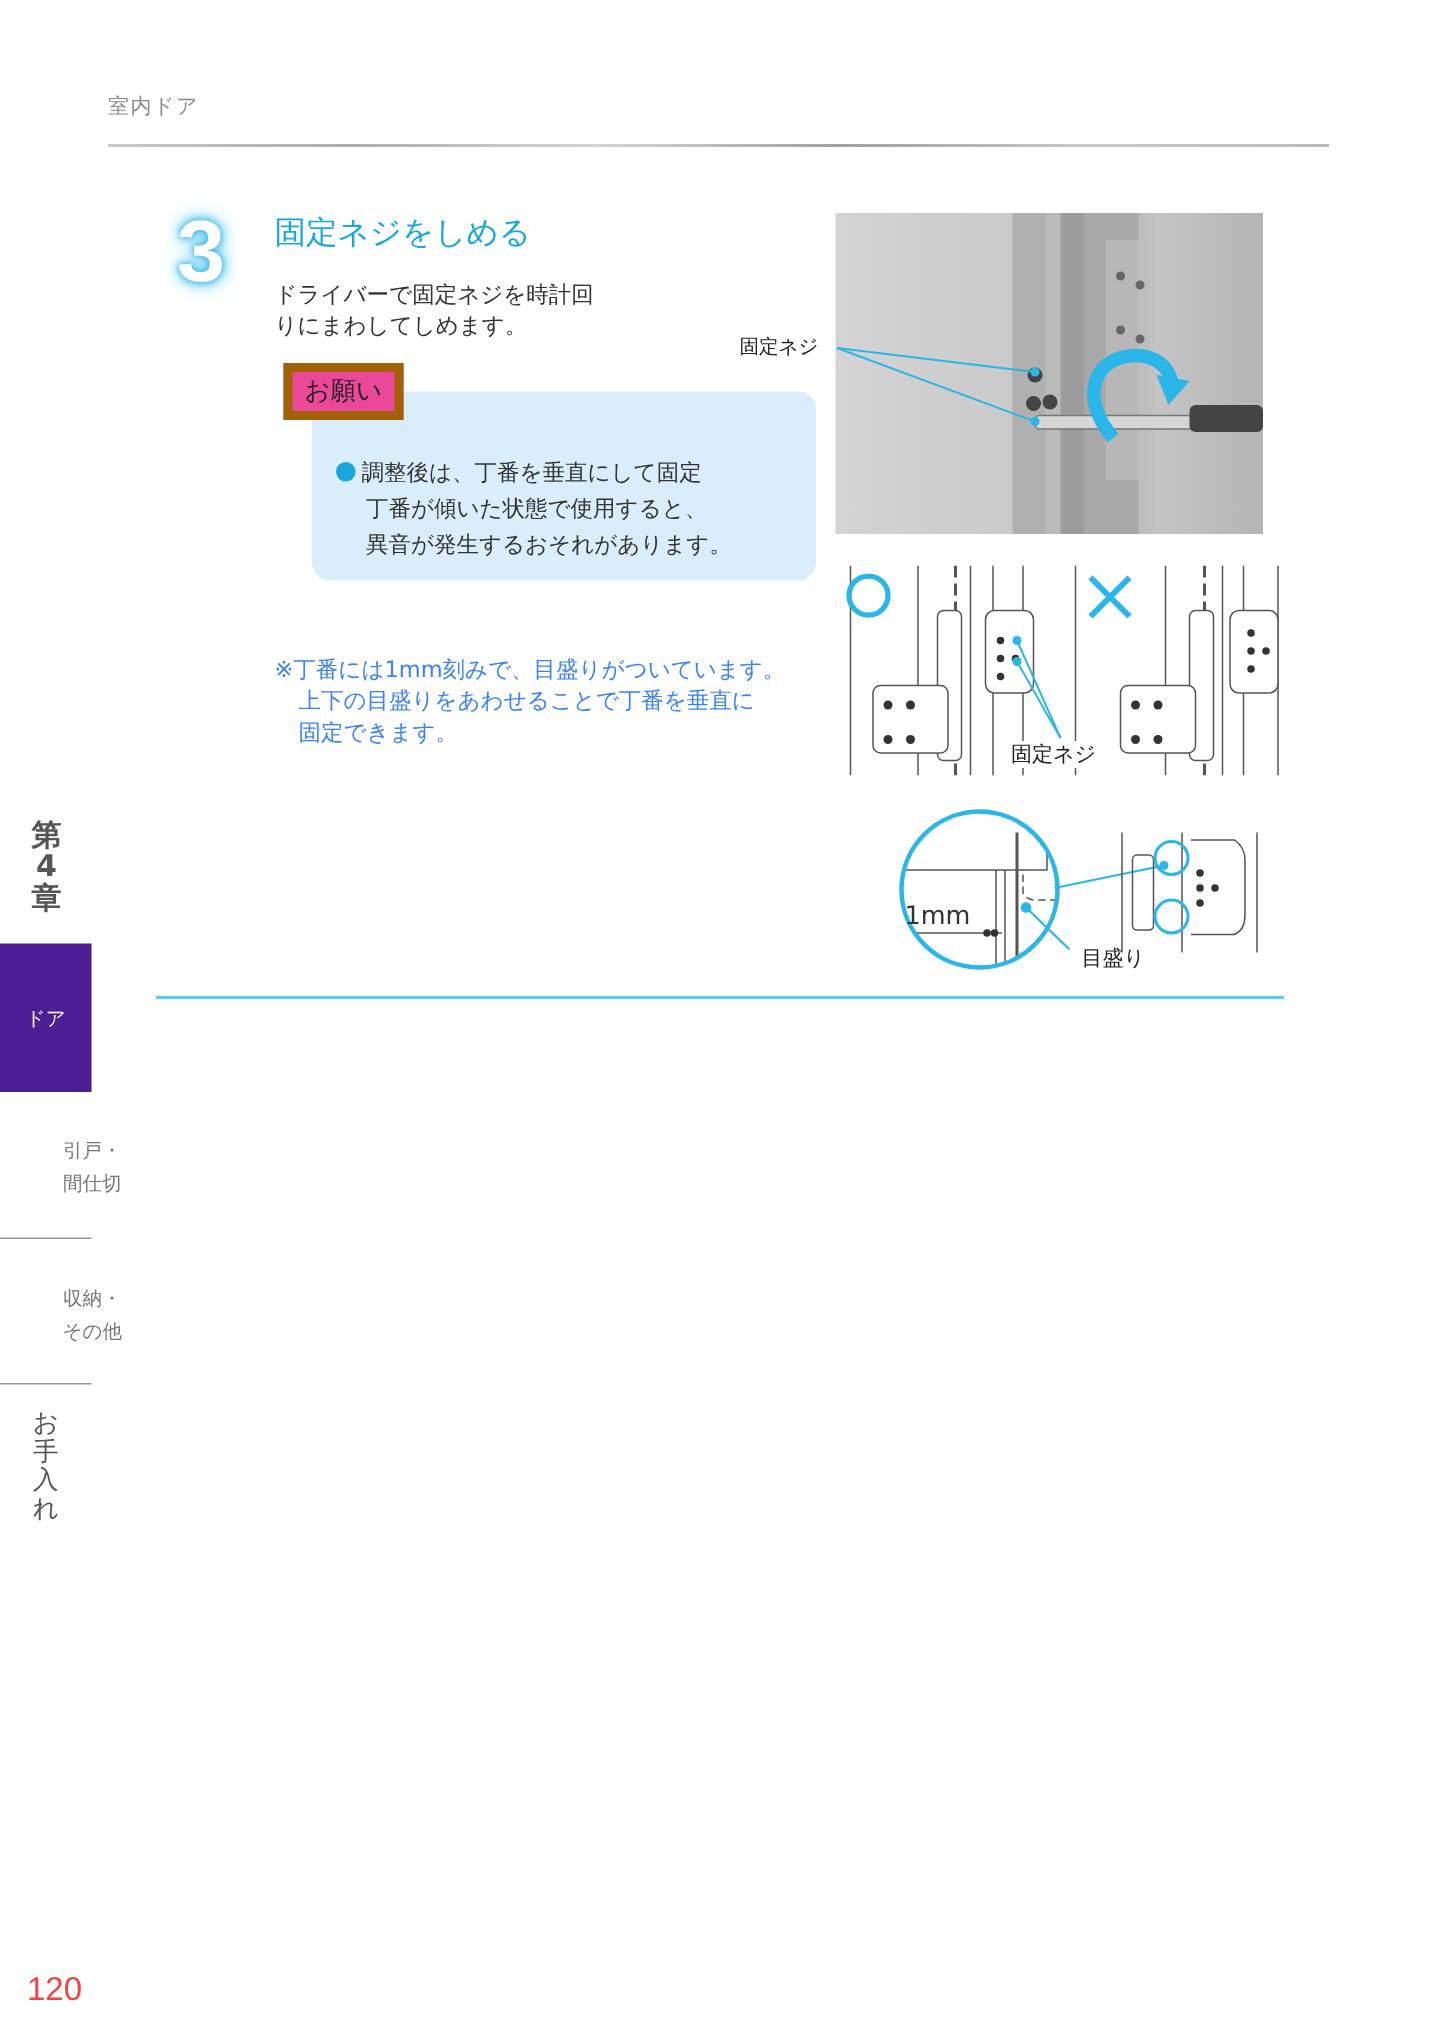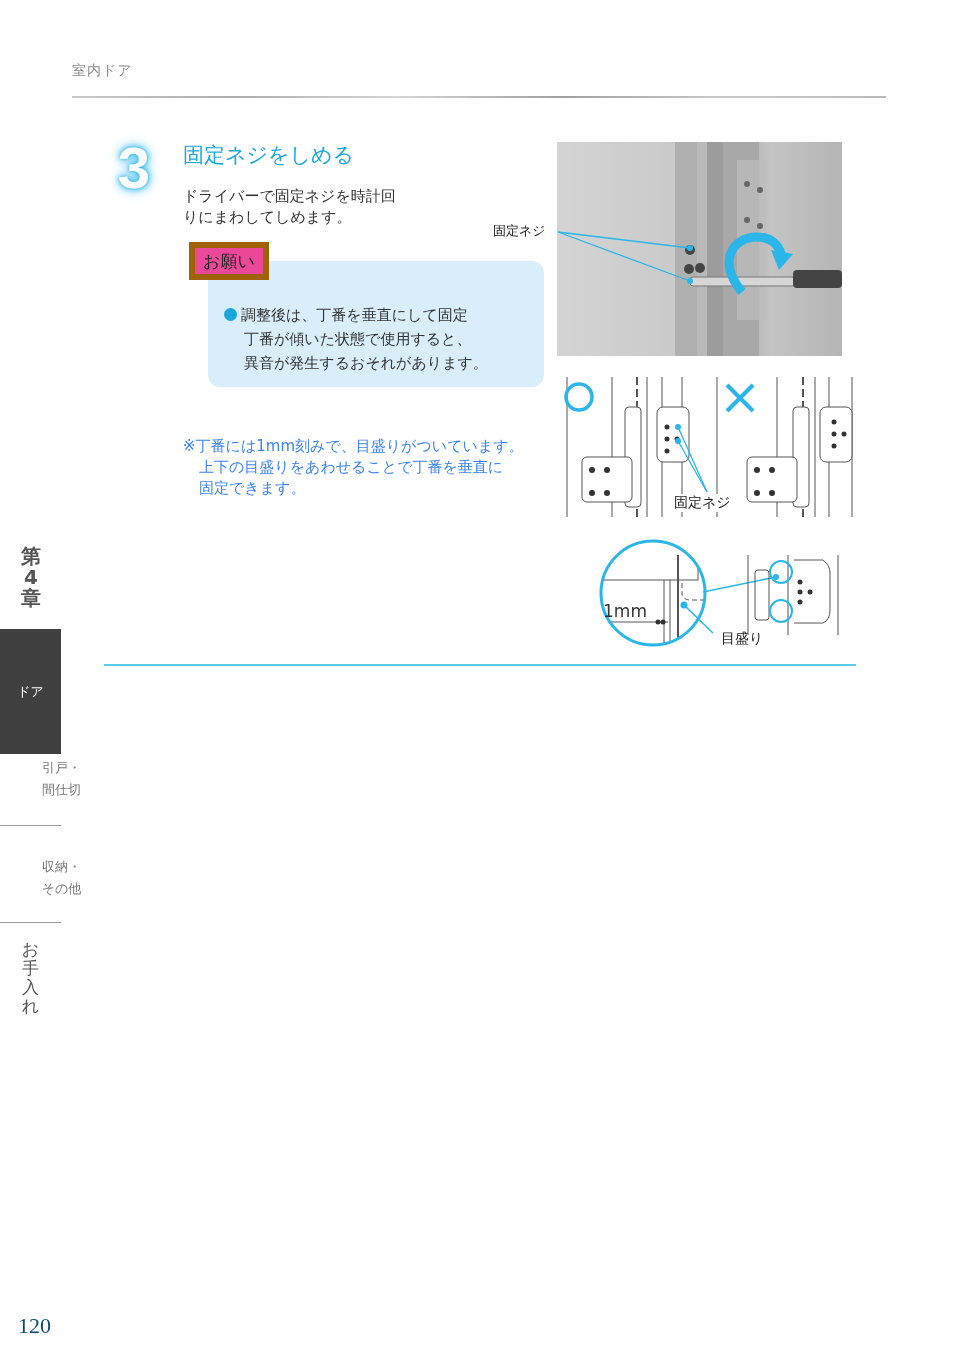--- a/index.html
+++ b/index.html
@@ -15,25 +15,25 @@
   .note-box { left:208px; top:261px; width:336px; height:126px; background:#d9eefa; border-radius:12px; }
   .note-text { left:224px; top:278px; width:320px; font-size:15px; line-height:24px; color:#333;margin-top:25px; }
   .note-bullet { display:inline-block; width:13px; height:13px; border-radius:50%; background:#1aa7dd; margin-right:4px; vertical-align:-1px; }
   .remark { left:183px; top:416px; width:370px; font-size:15px; line-height:21px; color:#3b82f6;margin-top:20px; }
   .photo { left:557px; top:142px; width:285px; height:214px; background:linear-gradient(90deg,#d4d4d4 0%,#c9c9c9 45%,#b8b8b8 47%,#bdbdbd 60%,#aaa 62%,#c4c4c4 75%,#b5b5b5 100%); overflow:hidden; }
   .callout-label { font-size:13px; color:#222; }
   .hinge-diagrams { left:557px; top:377px; width:300px; height:140px; }
   .scale-diagram { left:598px; top:535px; width:250px; height:115px; }
   .section-rule { left:104px; top:664px; width:752px; height:2px; background:#5ccbf0; }
   .chapter { left:0; top:546px; width:62px; text-align:center; font-size:20px; line-height:21px; color:#555; font-weight:bold; }
-  .tab-active { left:0; top:629px; width:61px; height:125px; background:#404040; color:#fff; font-size:13px; display:flex; align-items:center; justify-content:center; }
+  .tab-active { left:0; top:629px; width:61px; height:99px; background:#4c1d95; color:#fff; font-size:13px; display:flex; align-items:center; justify-content:center; }
   .tab { left:0; width:61px; text-align:center; font-size:13px; line-height:22px; color:#777;margin-left:31px; }
   .tab-divider { left:0; width:61px; height:1px; background:#999; }
   .tab-care { left:0; top:940px; width:61px; text-align:center; font-size:17px; line-height:19px; color:#555; }
-  .page-num { left:18px; top:1313px; font-size:22px; color:#0c4a6e; font-family:Liberation Serif, serif; }
+  .page-num { left:18px; top:1313px; font-size:22px; color:#ef4444; font-family:Liberation Sans, sans-serif; }
 </style>
 </head>
 <body>
 
 <div class="abs header-title">室内ドア</div>
 <div class="abs header-rule"></div>
 
 <div class="abs step-num">3</div>
 <div class="abs step-title">固定ネジをしめる</div>
 <div class="abs step-desc">

